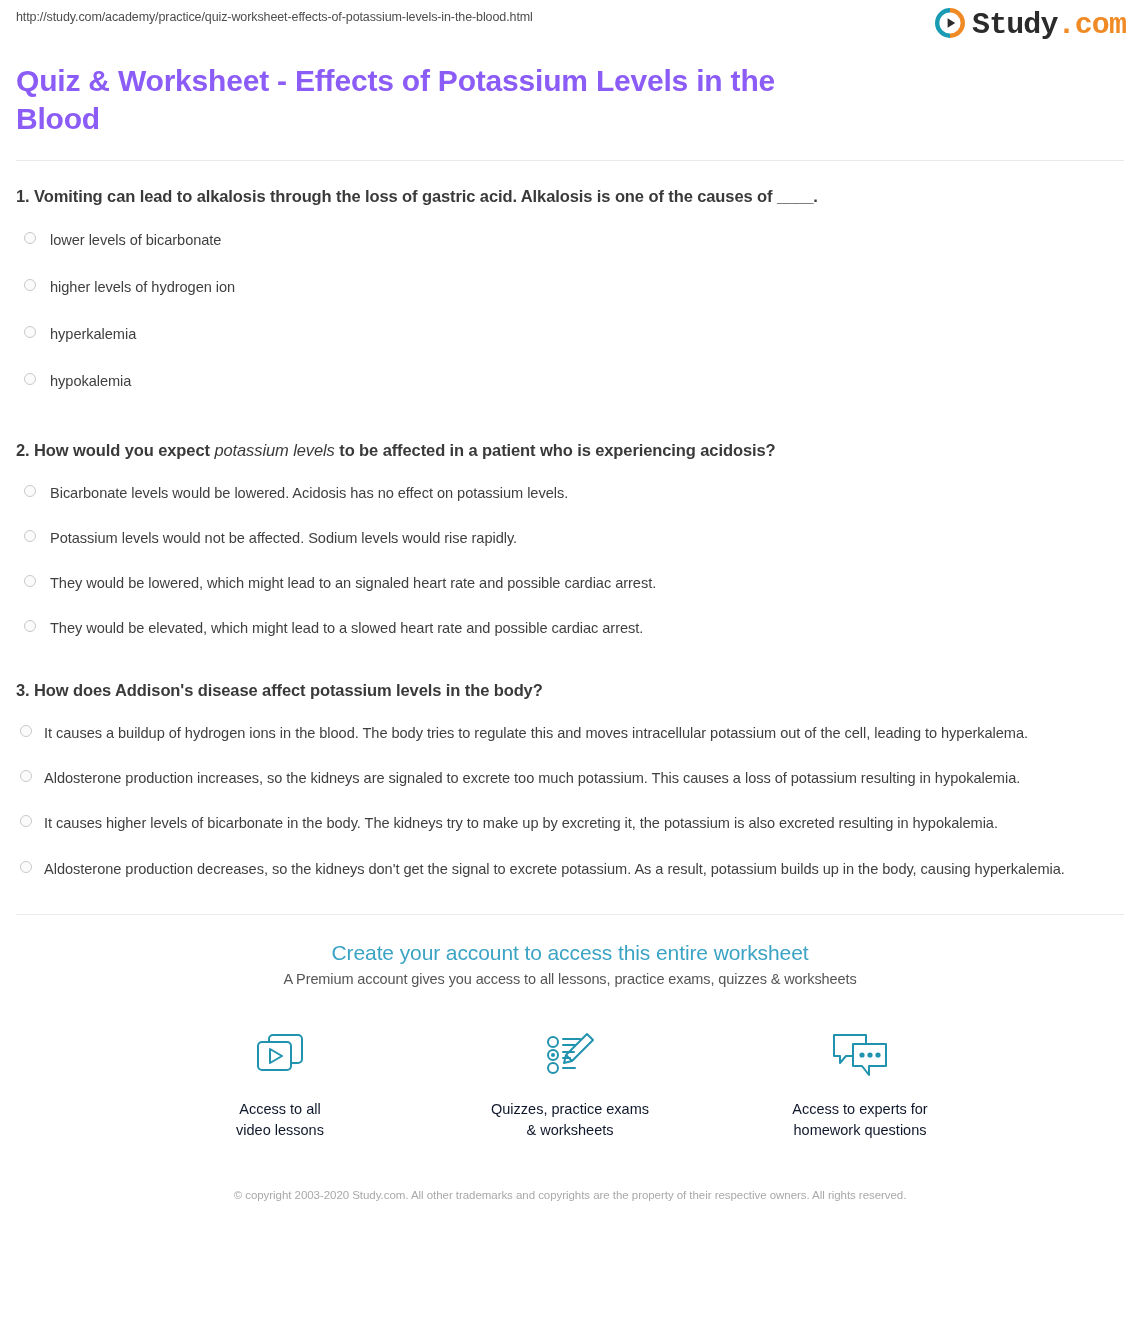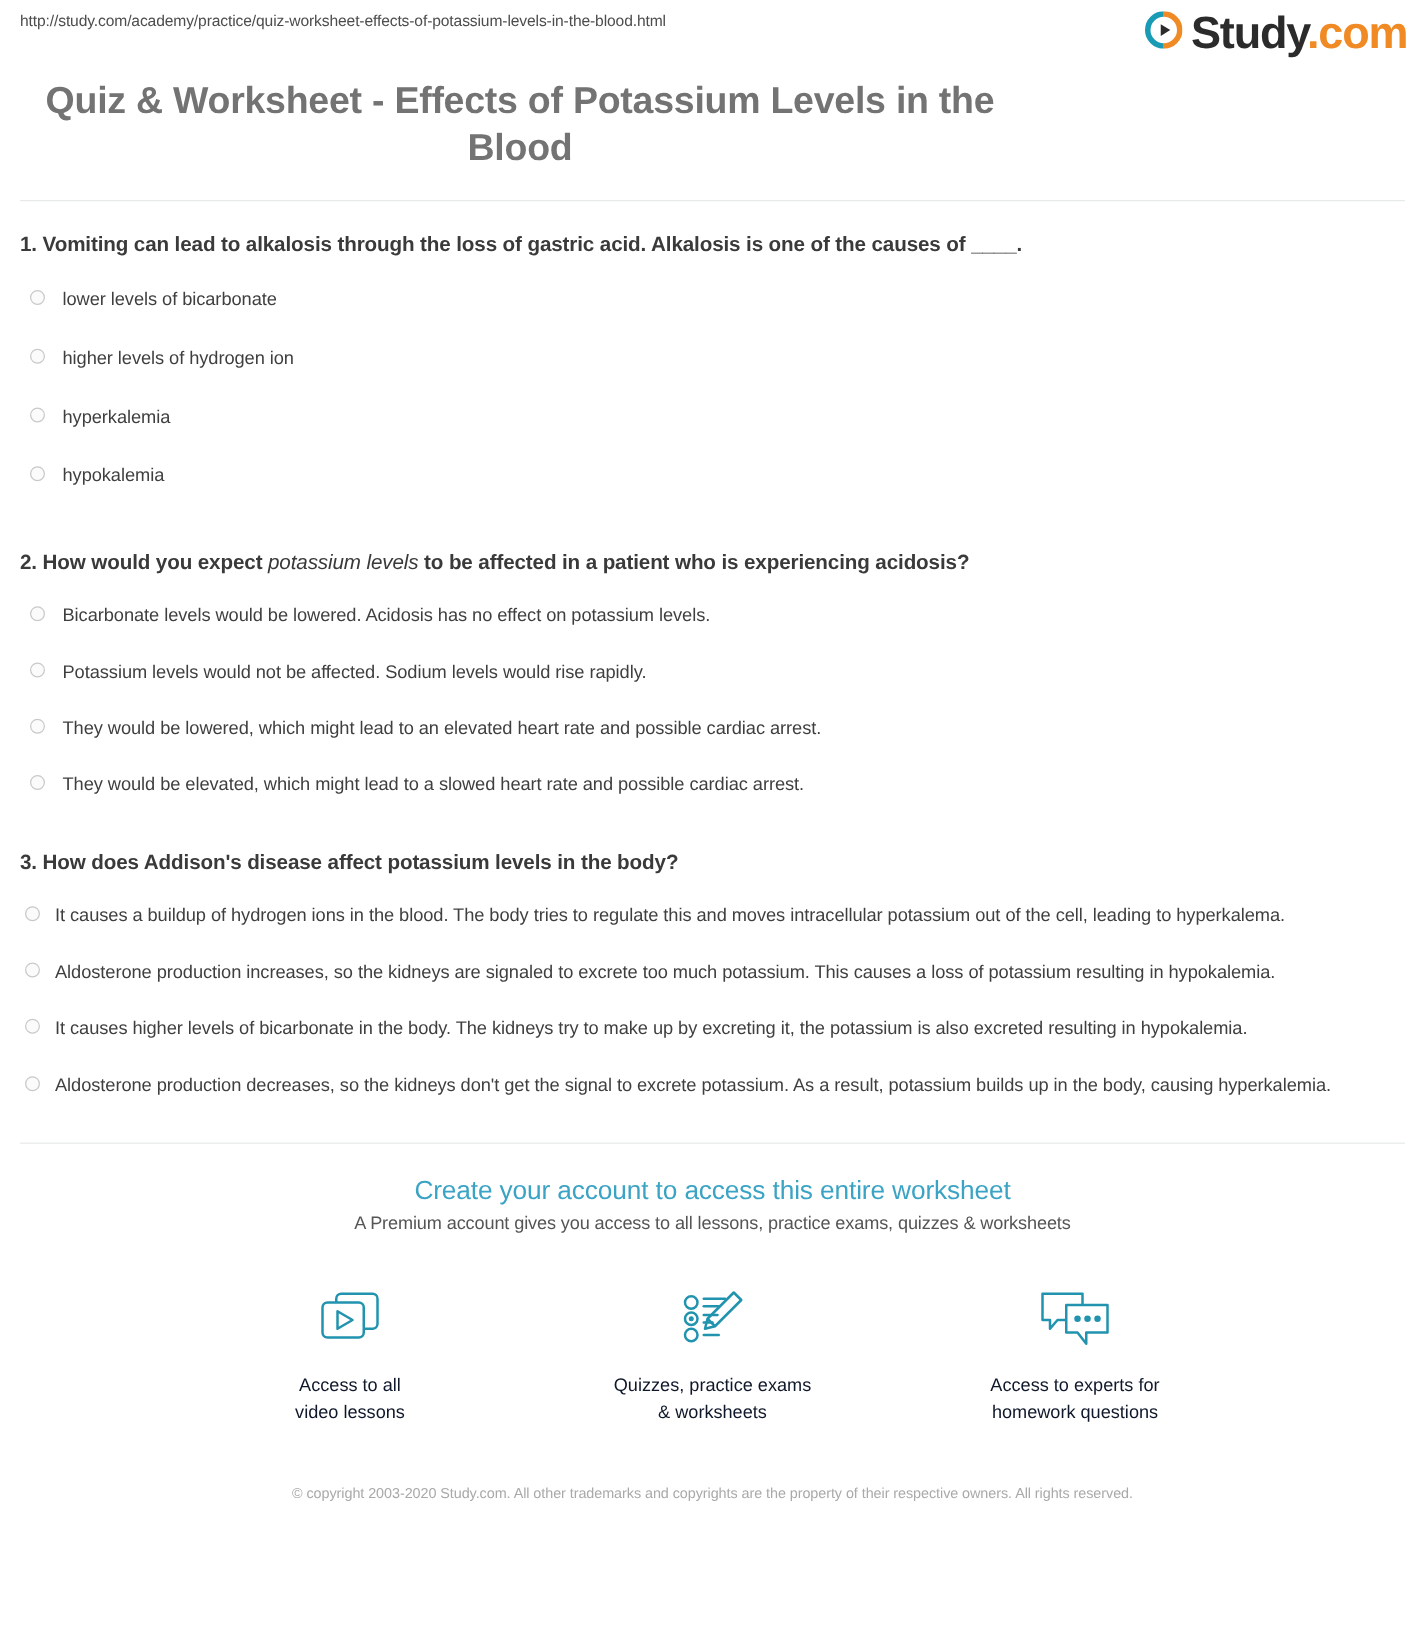--- a/index.html
+++ b/index.html
@@ -36,39 +36,39 @@
   .logo {
     position: absolute;
     right: 14px;
     top: 8px;
     display: flex;
     align-items: center;
     gap: 7px;
   }
   .logo-mark { display: block; }
   .logo-word {
-    font-size: 36px;
+    font-size: 30px;
     font-weight: bold;
     color: #2b2b2b;
     letter-spacing: -0.9px;
     line-height: 1;
     white-space: nowrap;
+    font-family: Liberation Mono, monospace;
   }
   .logo-word .dot { color: #f08a24; }
 
   
   .page-title {
     margin: 14px 16px 0 16px;
     font-size: 30px;
     line-height: 1.28;
     font-weight: bold;
-    color: #737373;
+    color: #8b5cf6;
     letter-spacing: -0.2px;
     max-width: 800px;
-    text-align: center;
   }
 
   .rule {
     height: 1px;
     background: #e7e9ea;
     margin: 21px 16px 0 16px;
   }
 
   
   .quiz {
@@ -224,21 +224,21 @@
       <li class="option">
         <span class="radio"></span>
         <span class="option-label">Bicarbonate levels would be lowered. Acidosis has no effect on potassium levels.</span>
       </li>
       <li class="option">
         <span class="radio"></span>
         <span class="option-label">Potassium levels would not be affected. Sodium levels would rise rapidly.</span>
       </li>
       <li class="option">
         <span class="radio"></span>
-        <span class="option-label">They would be lowered, which might lead to an elevated heart rate and possible cardiac arrest.</span>
+        <span class="option-label">They would be lowered, which might lead to an signaled heart rate and possible cardiac arrest.</span>
       </li>
       <li class="option">
         <span class="radio"></span>
         <span class="option-label">They would be elevated, which might lead to a slowed heart rate and possible cardiac arrest.</span>
       </li>
     </ul>
   </div>
 
   <div class="question-block q3" style="margin-top:28px;">
     <p class="question-text">

